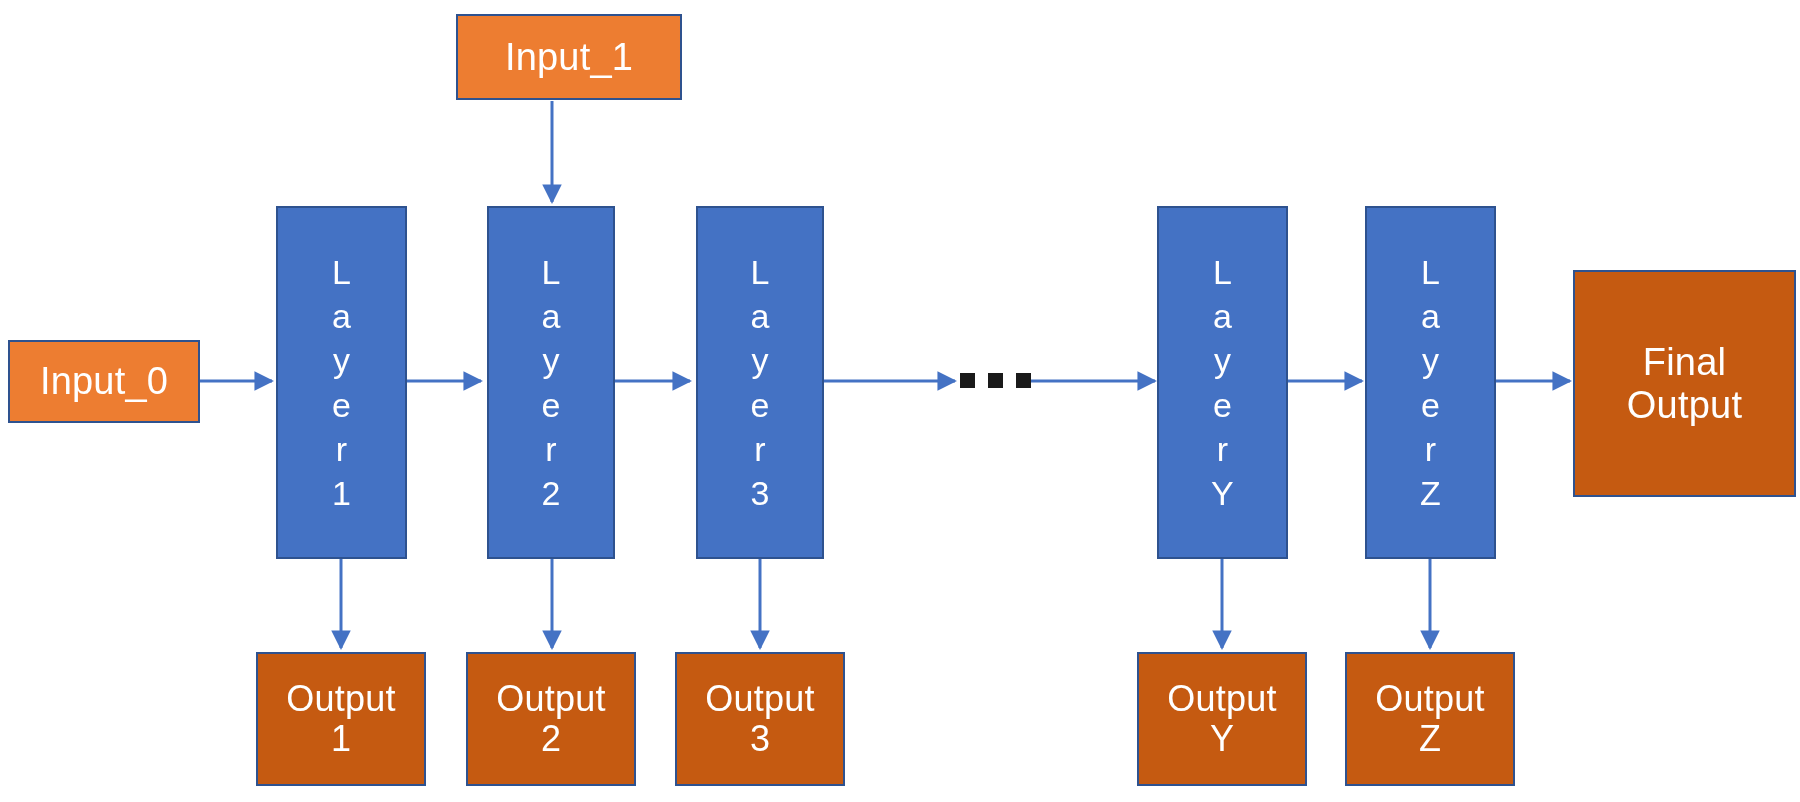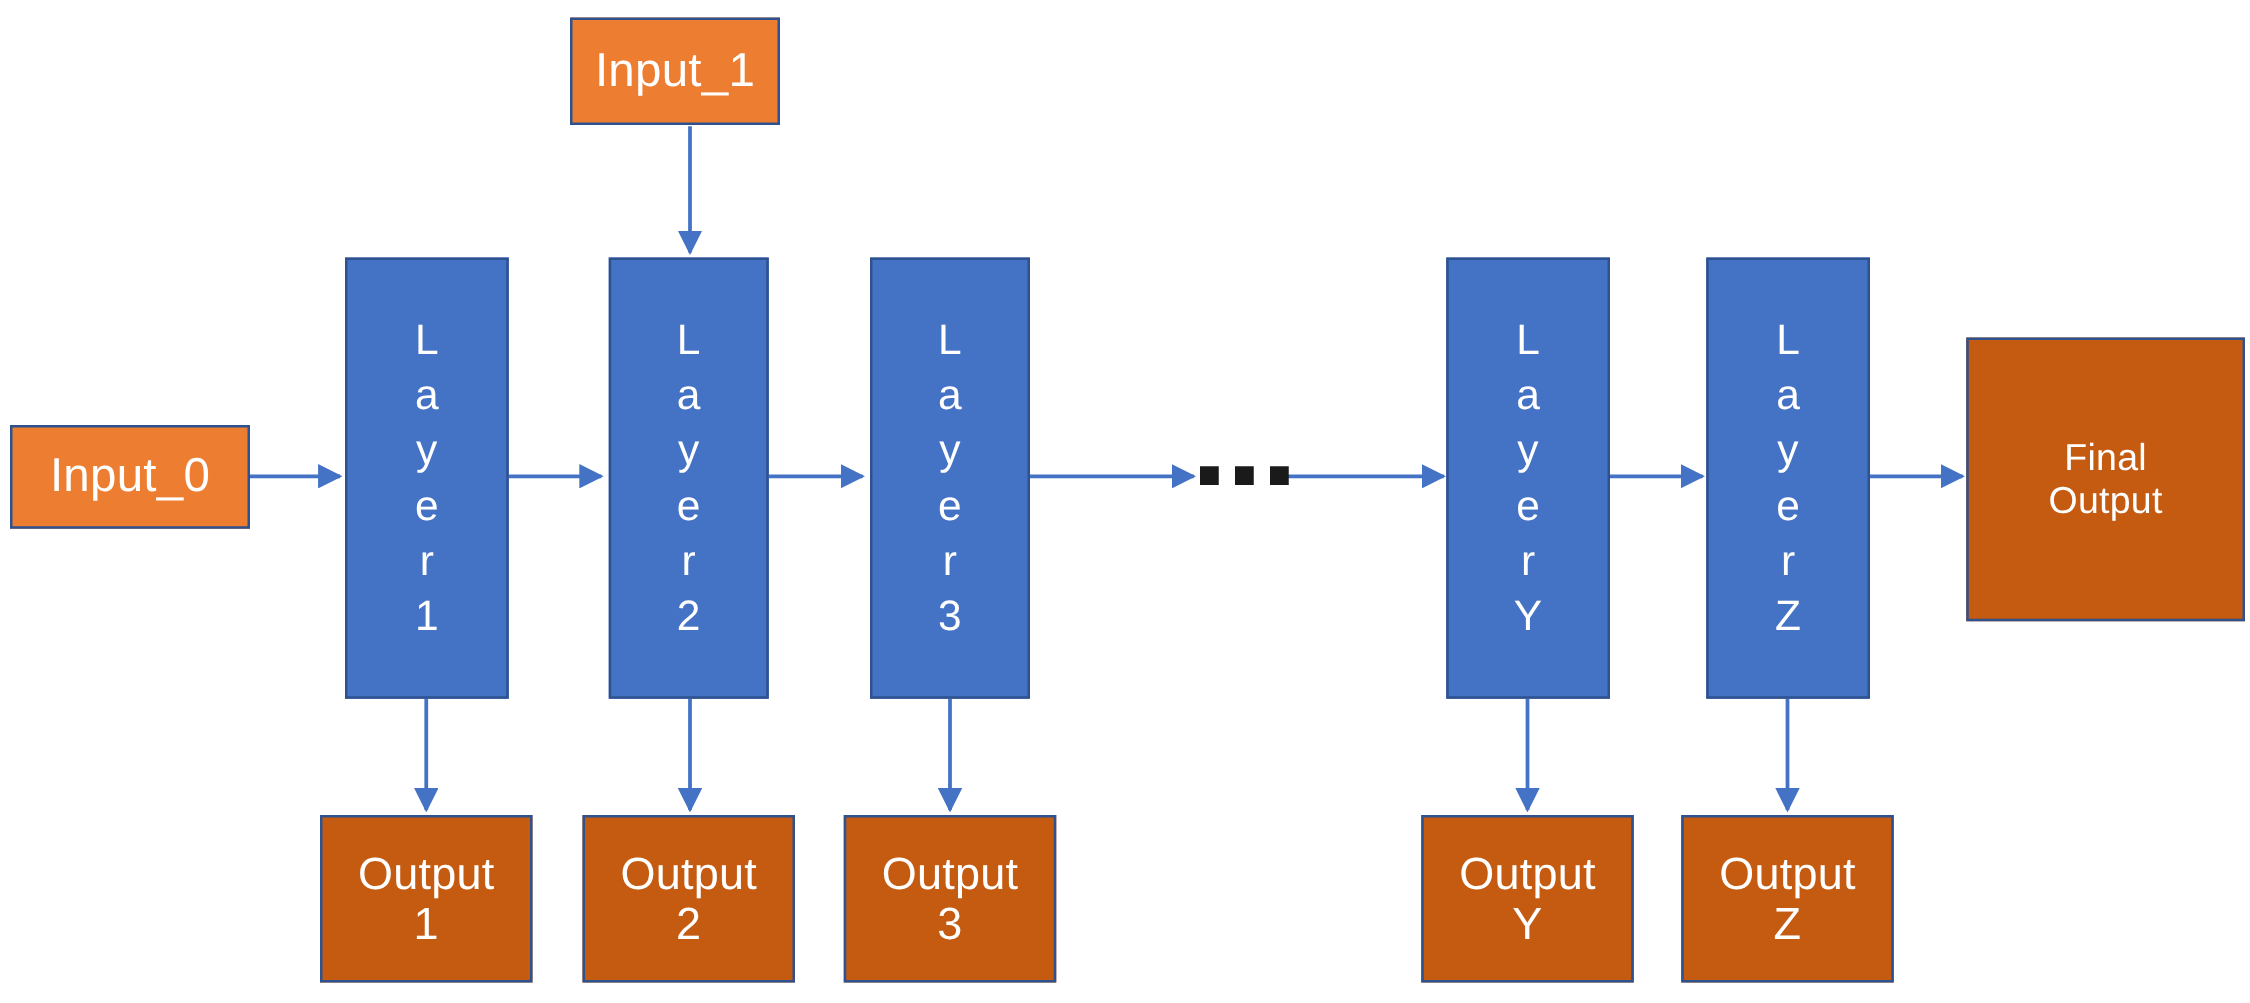--- a/index.html
+++ b/index.html
@@ -94,21 +94,21 @@
 
     <line x1="341" y1="559" x2="341" y2="648" stroke="#4472C4" stroke-width="3" marker-end="url(#ah)"></line>
     <line x1="552" y1="559" x2="552" y2="648" stroke="#4472C4" stroke-width="3" marker-end="url(#ah)"></line>
     <line x1="760" y1="559" x2="760" y2="648" stroke="#4472C4" stroke-width="3" marker-end="url(#ah)"></line>
     <line x1="1222" y1="559" x2="1222" y2="648" stroke="#4472C4" stroke-width="3" marker-end="url(#ah)"></line>
     <line x1="1430" y1="559" x2="1430" y2="648" stroke="#4472C4" stroke-width="3" marker-end="url(#ah)"></line>
   </svg>
 
   <div class="node input" style="left:8px; top:340px; width:192px; height:83px; font-size:38px;text-align:right;">Input_0</div>
 
-  <div class="node input" style="left:456px; top:14px; width:168px; height:86px; font-size:38px;">Input_1</div>
+  <div class="node input" style="left:456px; top:14px; width:226px; height:86px; font-size:38px;">Input_1</div>
 
   <div class="node layer layer-stack" style="left:276px; top:206px; width:131px; height:353px; font-size:34px;">L
 a
 y
 e
 r
 1</div>
 
   <div class="node layer layer-stack" style="left:487px; top:206px; width:128px; height:353px; font-size:34px;">L
 a
@@ -137,21 +137,21 @@
 e
 r
 Z</div>
 
   <div class="ellipsis" style="left:960px; top:373px;">
     <span></span>
     <span></span>
     <span></span>
   </div>
 
-  <div class="node final" style="left:1573px; top:270px; width:223px; height:227px; font-size:30px;">Final
+  <div class="node final" style="left:1573px; top:270px; width:223px; height:227px; font-size:38px;">Final
 Output</div>
 
   <div class="node output" style="left:256px; top:652px; width:170px; height:134px; font-size:36px;">Output
 1</div>
 
   <div class="node output" style="left:466px; top:652px; width:170px; height:134px; font-size:36px;">Output
 2</div>
 
   <div class="node output" style="left:675px; top:652px; width:170px; height:134px; font-size:36px;">Output
 3</div>

